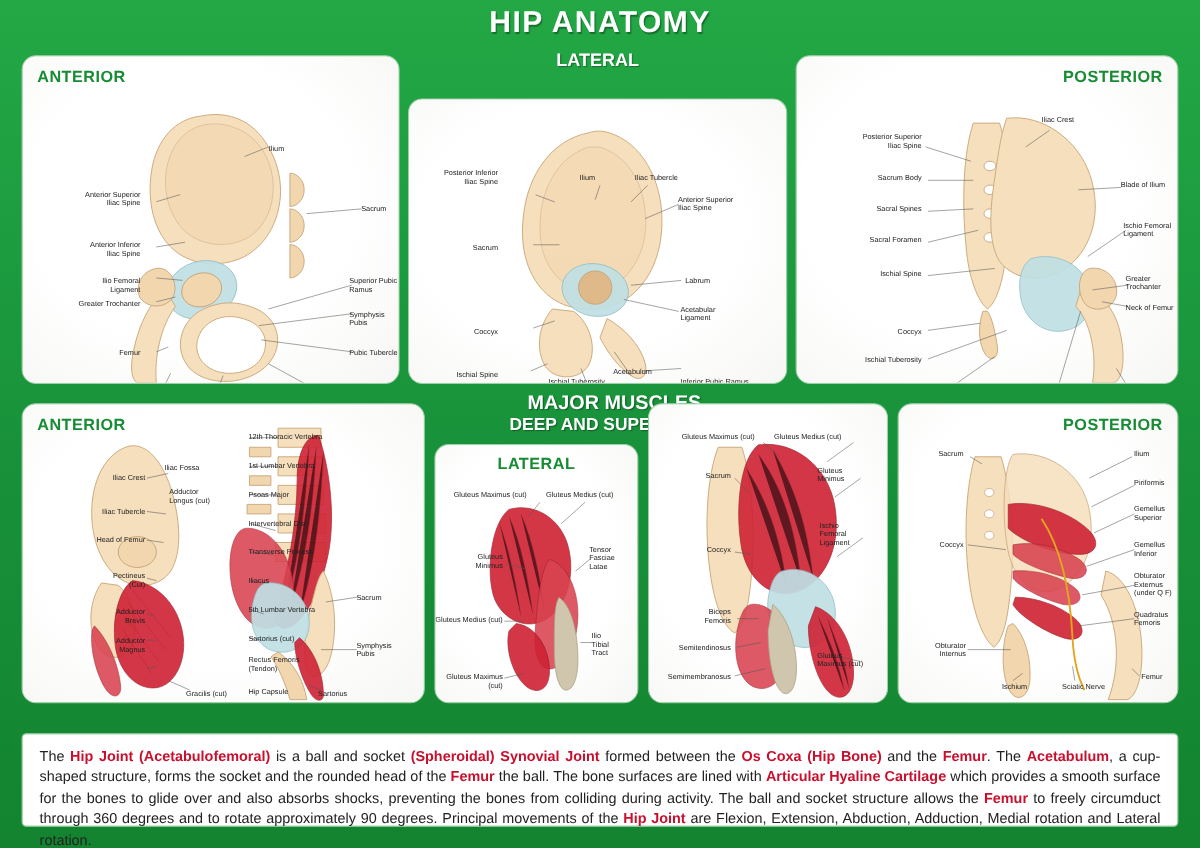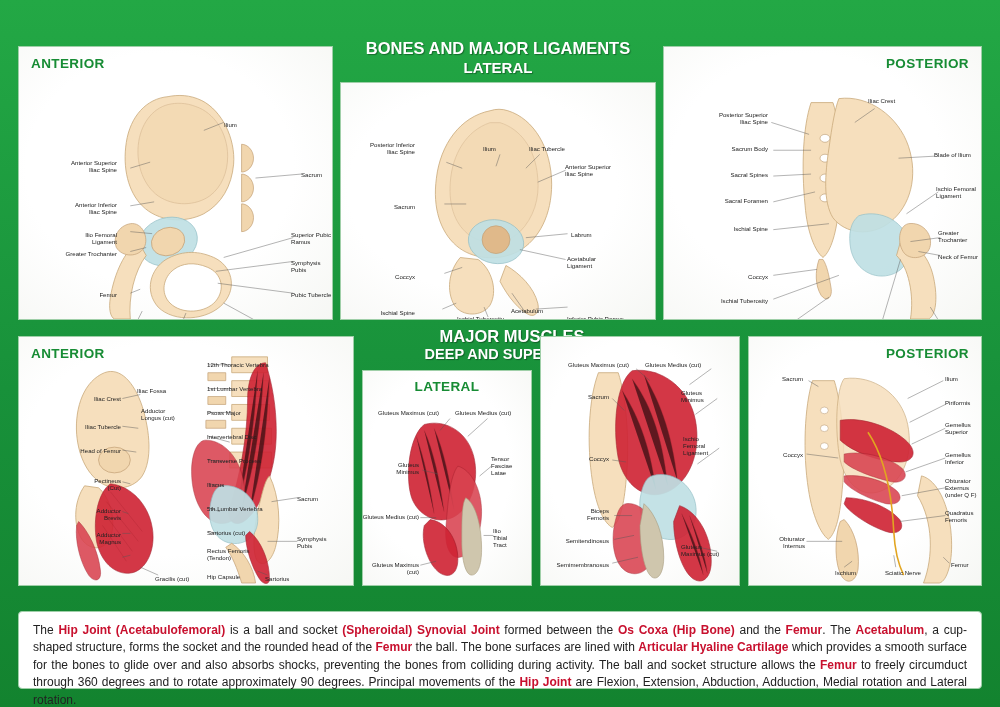--- a/index.html
+++ b/index.html
@@ -33,21 +33,21 @@
     top: 38px; bottom: 18px;
   }
   
   .row { position: absolute; left: 0; right: 0; }
   .row1 { top: 0; height: 282px; }
   .row2 { top: 290px; height: 258px; }
   .panel {
     position: absolute;
     background: #ffffff;
     border: 1px solid #9fcfa8;
-    border-radius: 0;
+    border-radius: 12px;
     overflow: hidden;
   }
   .panel-inner {
     position: absolute; inset: 0;
     background:
        radial-gradient(ellipse at 45% 45%, #ffffff 55%, #f6f7f4 100%);
   }
   .p-label {
     position: absolute;
     color: #178c34;
@@ -118,27 +118,29 @@
   .tend { fill: #cfc6ad; stroke: #a89c7e; stroke-width: .6; }
   .nerve { fill: none; stroke: #e2a520; stroke-width: 1.6; }
   .ln { stroke: #555; stroke-width: .45; fill: none; }
   .striae { stroke: #8d1420; stroke-width: .35; opacity:.55 }
 </style>
 </head>
 <body>
 
 <div class="poster">
 
+  <div class="title-bar">
+    <div class="title">HIP ANATOMY</div>
+  </div>
 
   <div class="board">
 
     <div class="row row1">
 
       <div class="banner b1">
-        <span>BONES AND MAJOR LIGAMENTS</span>
         <span class="sub">LATERAL</span>
       </div>
 
       <div class="panel r1c1">
         <div class="panel-inner"></div>
         <div class="p-label left">ANTERIOR</div>
         <div class="art">
           <svg viewBox="0 0 315 274" preserveAspectRatio="none">
 
             <path class="bone" d="M150 50 C128 52 112 70 108 96 C104 122 110 146 124 160 C140 176 166 178 186 168 C204 158 214 140 216 118 C218 92 204 64 184 54 C172 48 160 48 150 50 Z"></path>

